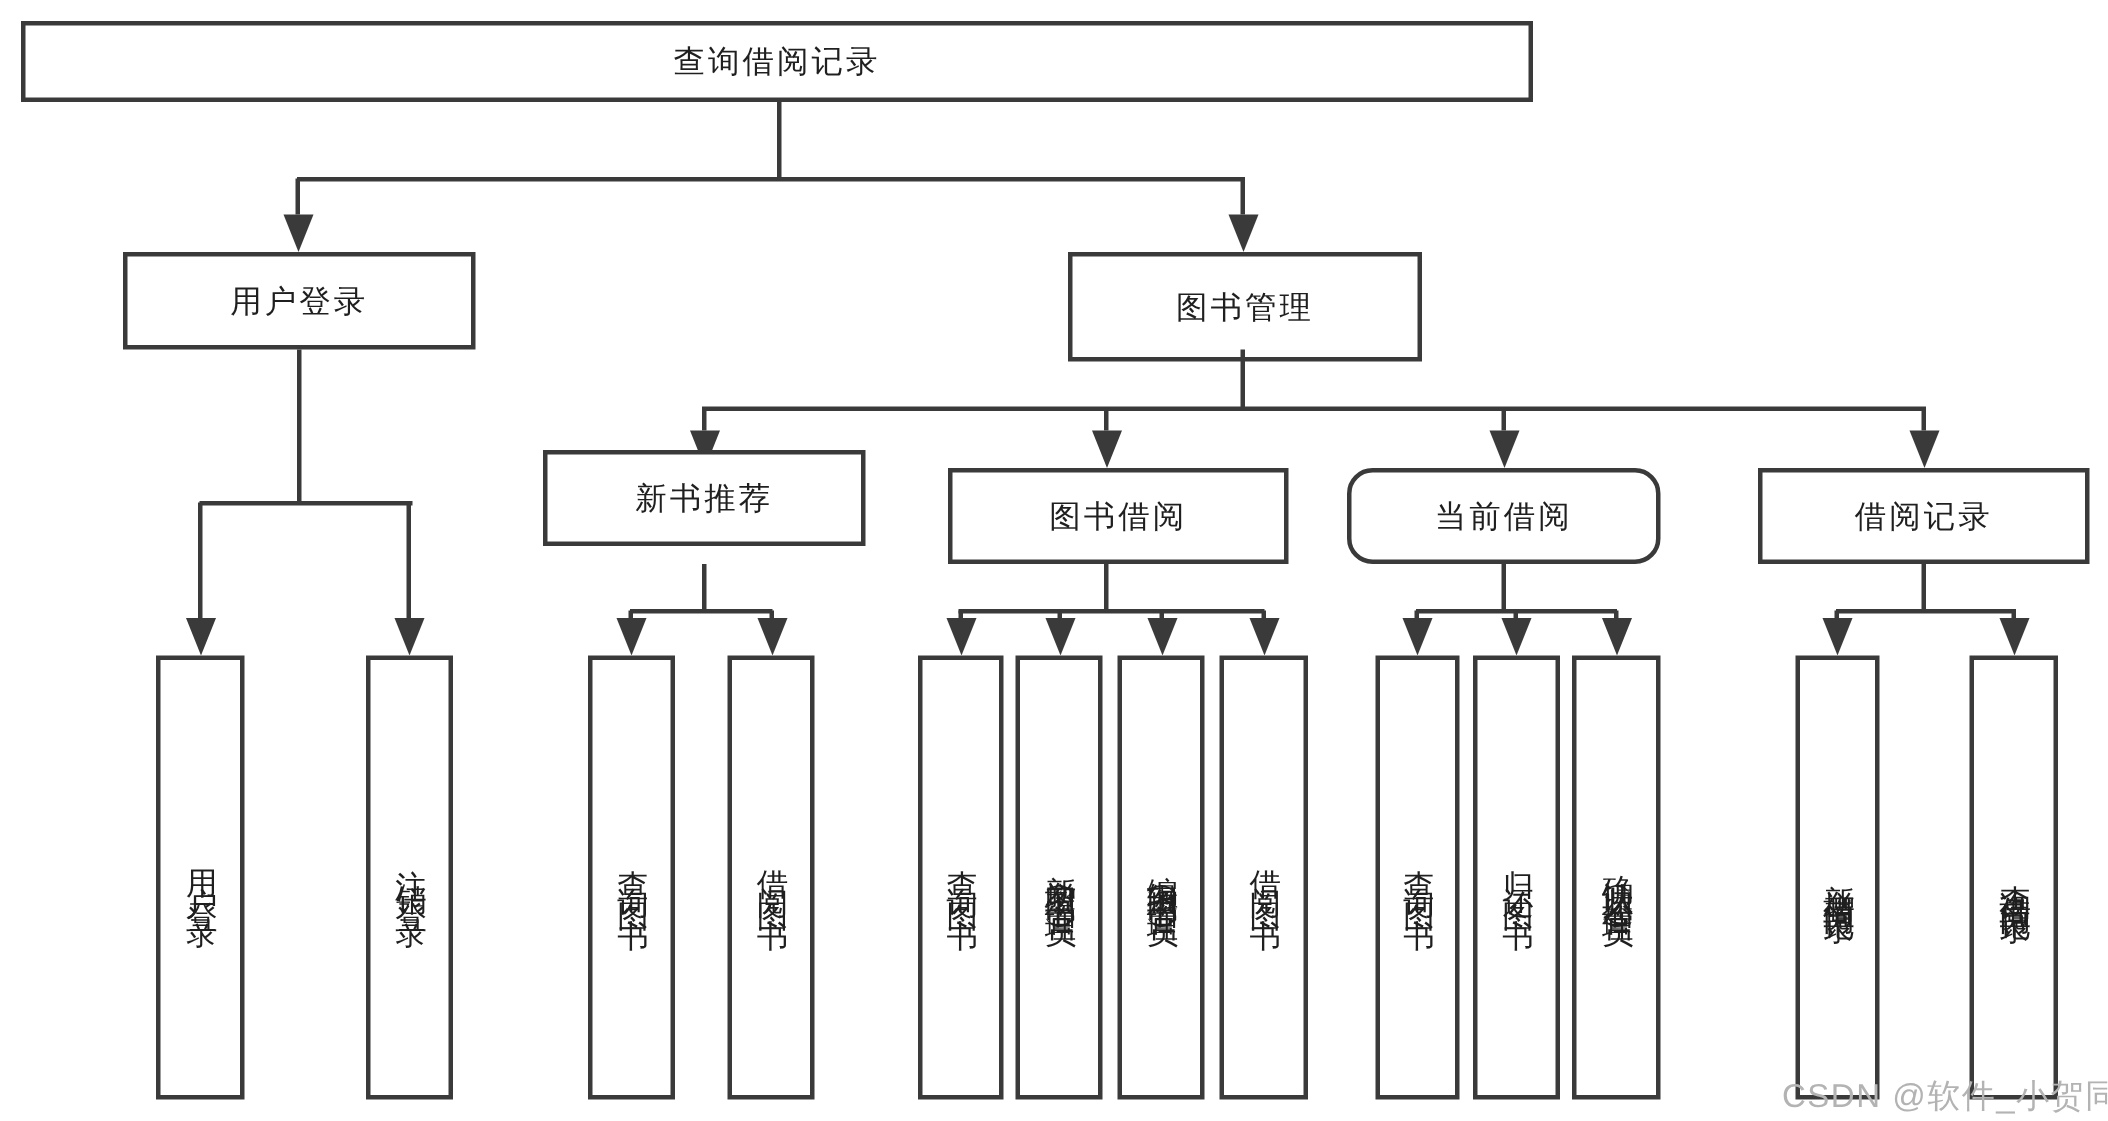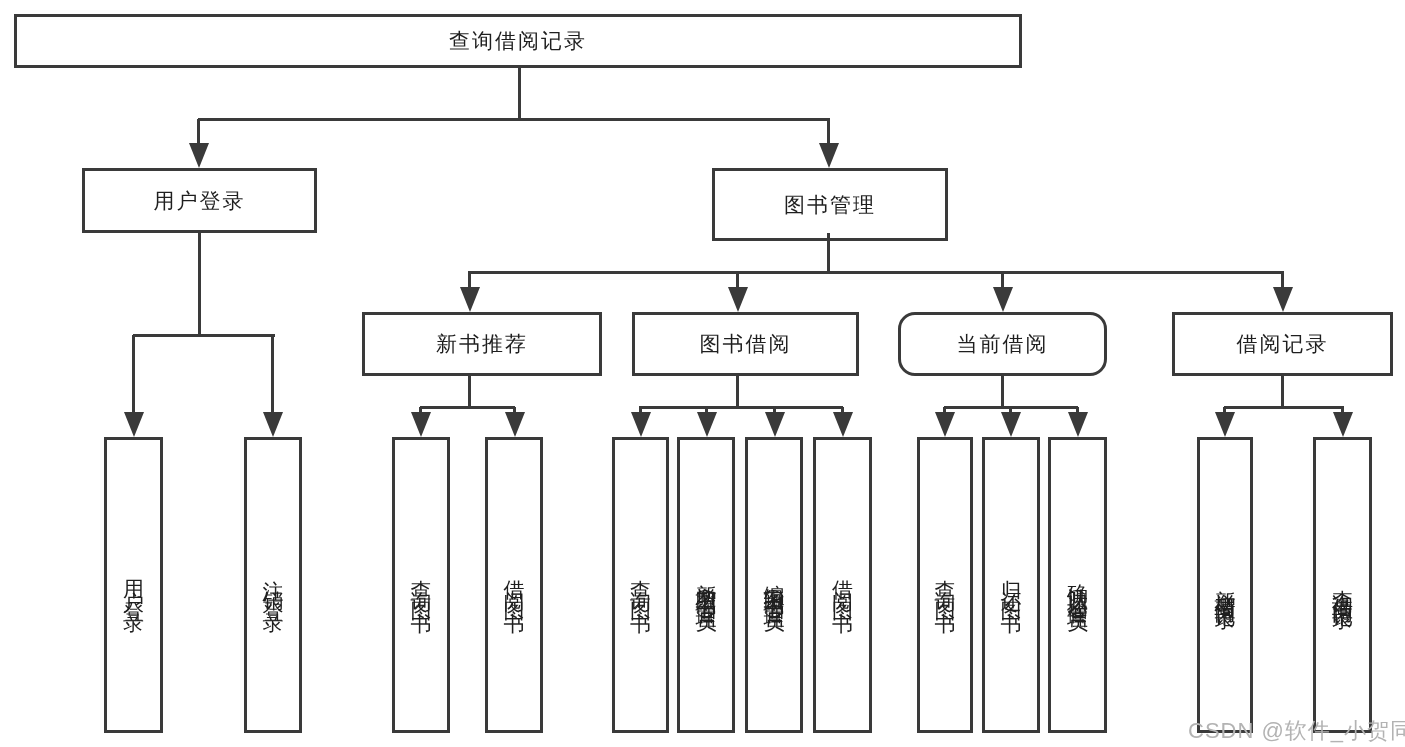--- a/index.html
+++ b/index.html
@@ -77,21 +77,21 @@
   <div class="arrow" style="left:132px;top:335px;height:77px;"></div>
   <div class="arrow" style="left:271px;top:335px;height:77px;"></div>
 
   <div class="vl" style="left:827px;top:233px;height:40px;"></div>
   <div class="hl" style="left:468px;top:271px;width:816px;"></div>
   <div class="arrow" style="left:468px;top:272px;height:15px;"></div>
   <div class="arrow" style="left:736px;top:272px;height:15px;"></div>
   <div class="arrow" style="left:1001px;top:272px;height:15px;"></div>
   <div class="arrow" style="left:1281px;top:272px;height:15px;"></div>
 
-  <div class="box" style="left:362px;top:312px;width:240px;height:64px;">
+  <div class="box" style="left:362px;top:300px;width:215px;height:64px;">
     <span class="hlabel">新书推荐</span>
   </div>
   <div class="box" style="left:632px;top:312px;width:227px;height:64px;">
     <span class="hlabel">图书借阅</span>
   </div>
   <div class="box" style="left:898px;top:312px;width:209px;height:64px;border-radius:17px;">
     <span class="hlabel">当前借阅</span>
   </div>
   <div class="box" style="left:1172px;top:312px;width:221px;height:64px;">
     <span class="hlabel">借阅记录</span>

